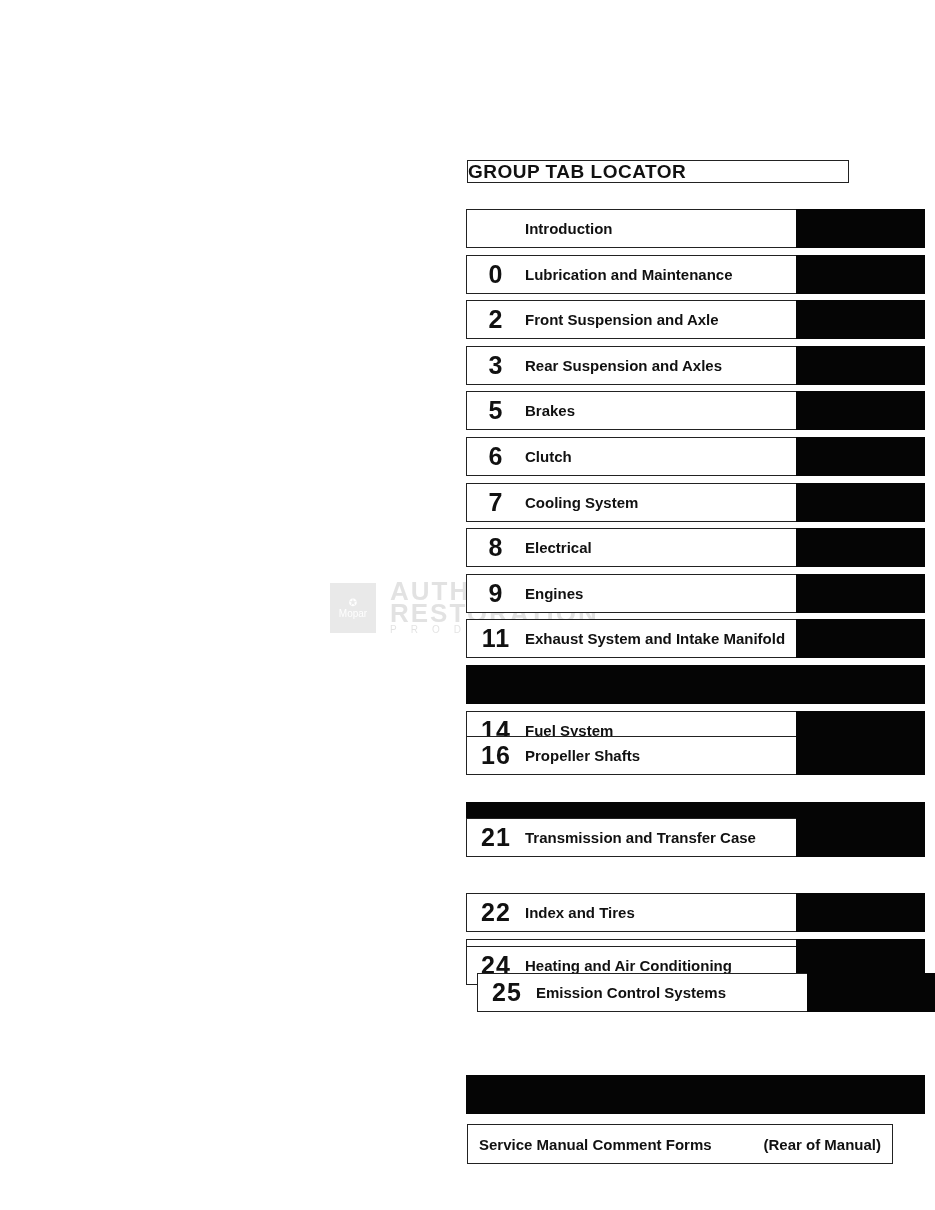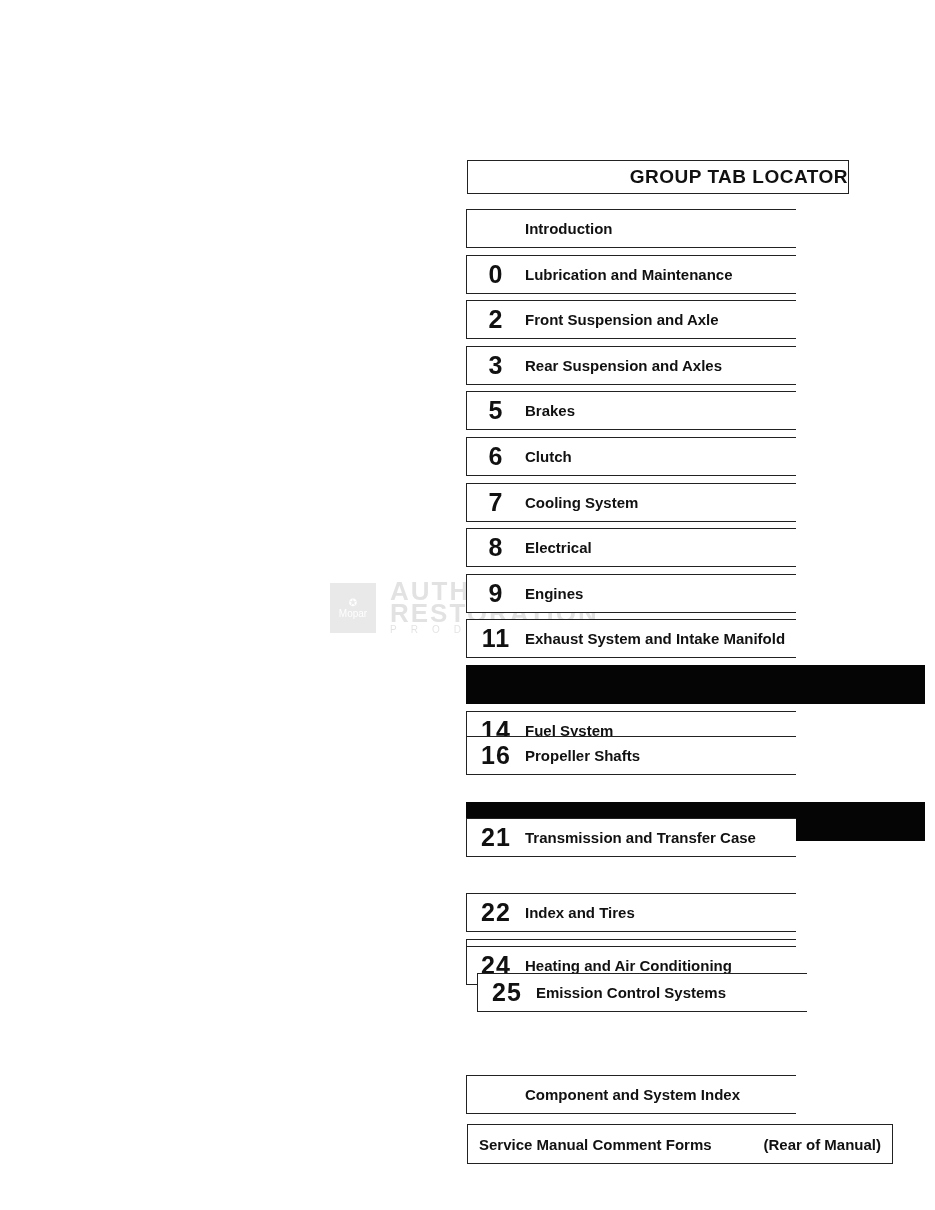--- a/index.html
+++ b/index.html
@@ -1,19 +1,19 @@
 <!DOCTYPE html>
 <html><head>
 <meta charset="utf-8">
 <style>
   html,body{margin:0;padding:0;background:#fff;}
   body{width:935px;height:1210px;position:relative;overflow:hidden;font-family:"Liberation Sans",sans-serif;color:#111;}
-  .title-box{position:absolute;left:467px;top:160px;width:382px;height:34px;border:1.5px solid #222;box-sizing:border-box;display:flex;align-items:center;justify-content:flex-end;}
+  .title-box{position:absolute;left:467px;top:160px;width:382px;height:23px;border:1.5px solid #222;box-sizing:border-box;display:flex;align-items:center;justify-content:flex-start;}
   .title-box span{font-weight:bold;font-size:19px;letter-spacing:0.5px;}
-  .row{position:absolute;left:466px;height:39px;width:459px;display:flex;box-sizing:border-box;flex-direction:column;}
+  .row{position:absolute;left:466px;height:39px;width:459px;display:flex;box-sizing:border-box;}
   .row .white{width:330px;height:100%;border:1.5px solid #222;border-right:none;box-sizing:border-box;display:flex;align-items:center;background:#fff;}
   .row .num{width:58px;text-align:center;font-weight:900;font-size:25px;letter-spacing:1px;}
   .row .label{font-weight:bold;font-size:15px;white-space:nowrap;}
   .row .tab{flex:1;background:#050505;}
   .footer-box{position:absolute;left:467px;top:1124px;width:426px;height:40px;border:1.5px solid #222;box-sizing:border-box;display:flex;align-items:center;justify-content:space-between;padding:0 11px;}
   .footer-box span{font-weight:bold;font-size:15px;}
   .watermark{position:absolute;left:330px;top:580px;opacity:0.18;display:flex;gap:14px;align-items:center;}
   .wm-logo{width:46px;height:50px;background:#888;color:#fff;font-size:10px;display:flex;flex-direction:column;align-items:center;justify-content:center;}
   .wm-text{font-weight:900;font-size:26px;line-height:22px;color:#666;letter-spacing:2px;}
   .wm-sub{font-size:10px;letter-spacing:14px;color:#666;}
@@ -157,24 +157,20 @@
       <div class="tab"></div>
     </div>
     <div class="row" style="top: 973px; margin-left: 11px;">
       <div class="white">
         <span class="num">25</span>
         <span class="label">Emission Control Systems</span>
       </div>
       <div class="tab"></div>
     </div>
     <div class="row" style="top: 1075.4px;">
-      <div class="white">
-        <span class="num"></span>
-        <span class="label">Component and System Index</span>
-      </div>
       <div class="tab"></div>
     </div>
   </div>
 
 <div class="footer-box">
   <span>Service Manual Comment Forms</span>
   <span>(Rear of Manual)</span>
 </div>
 
 </body></html>

